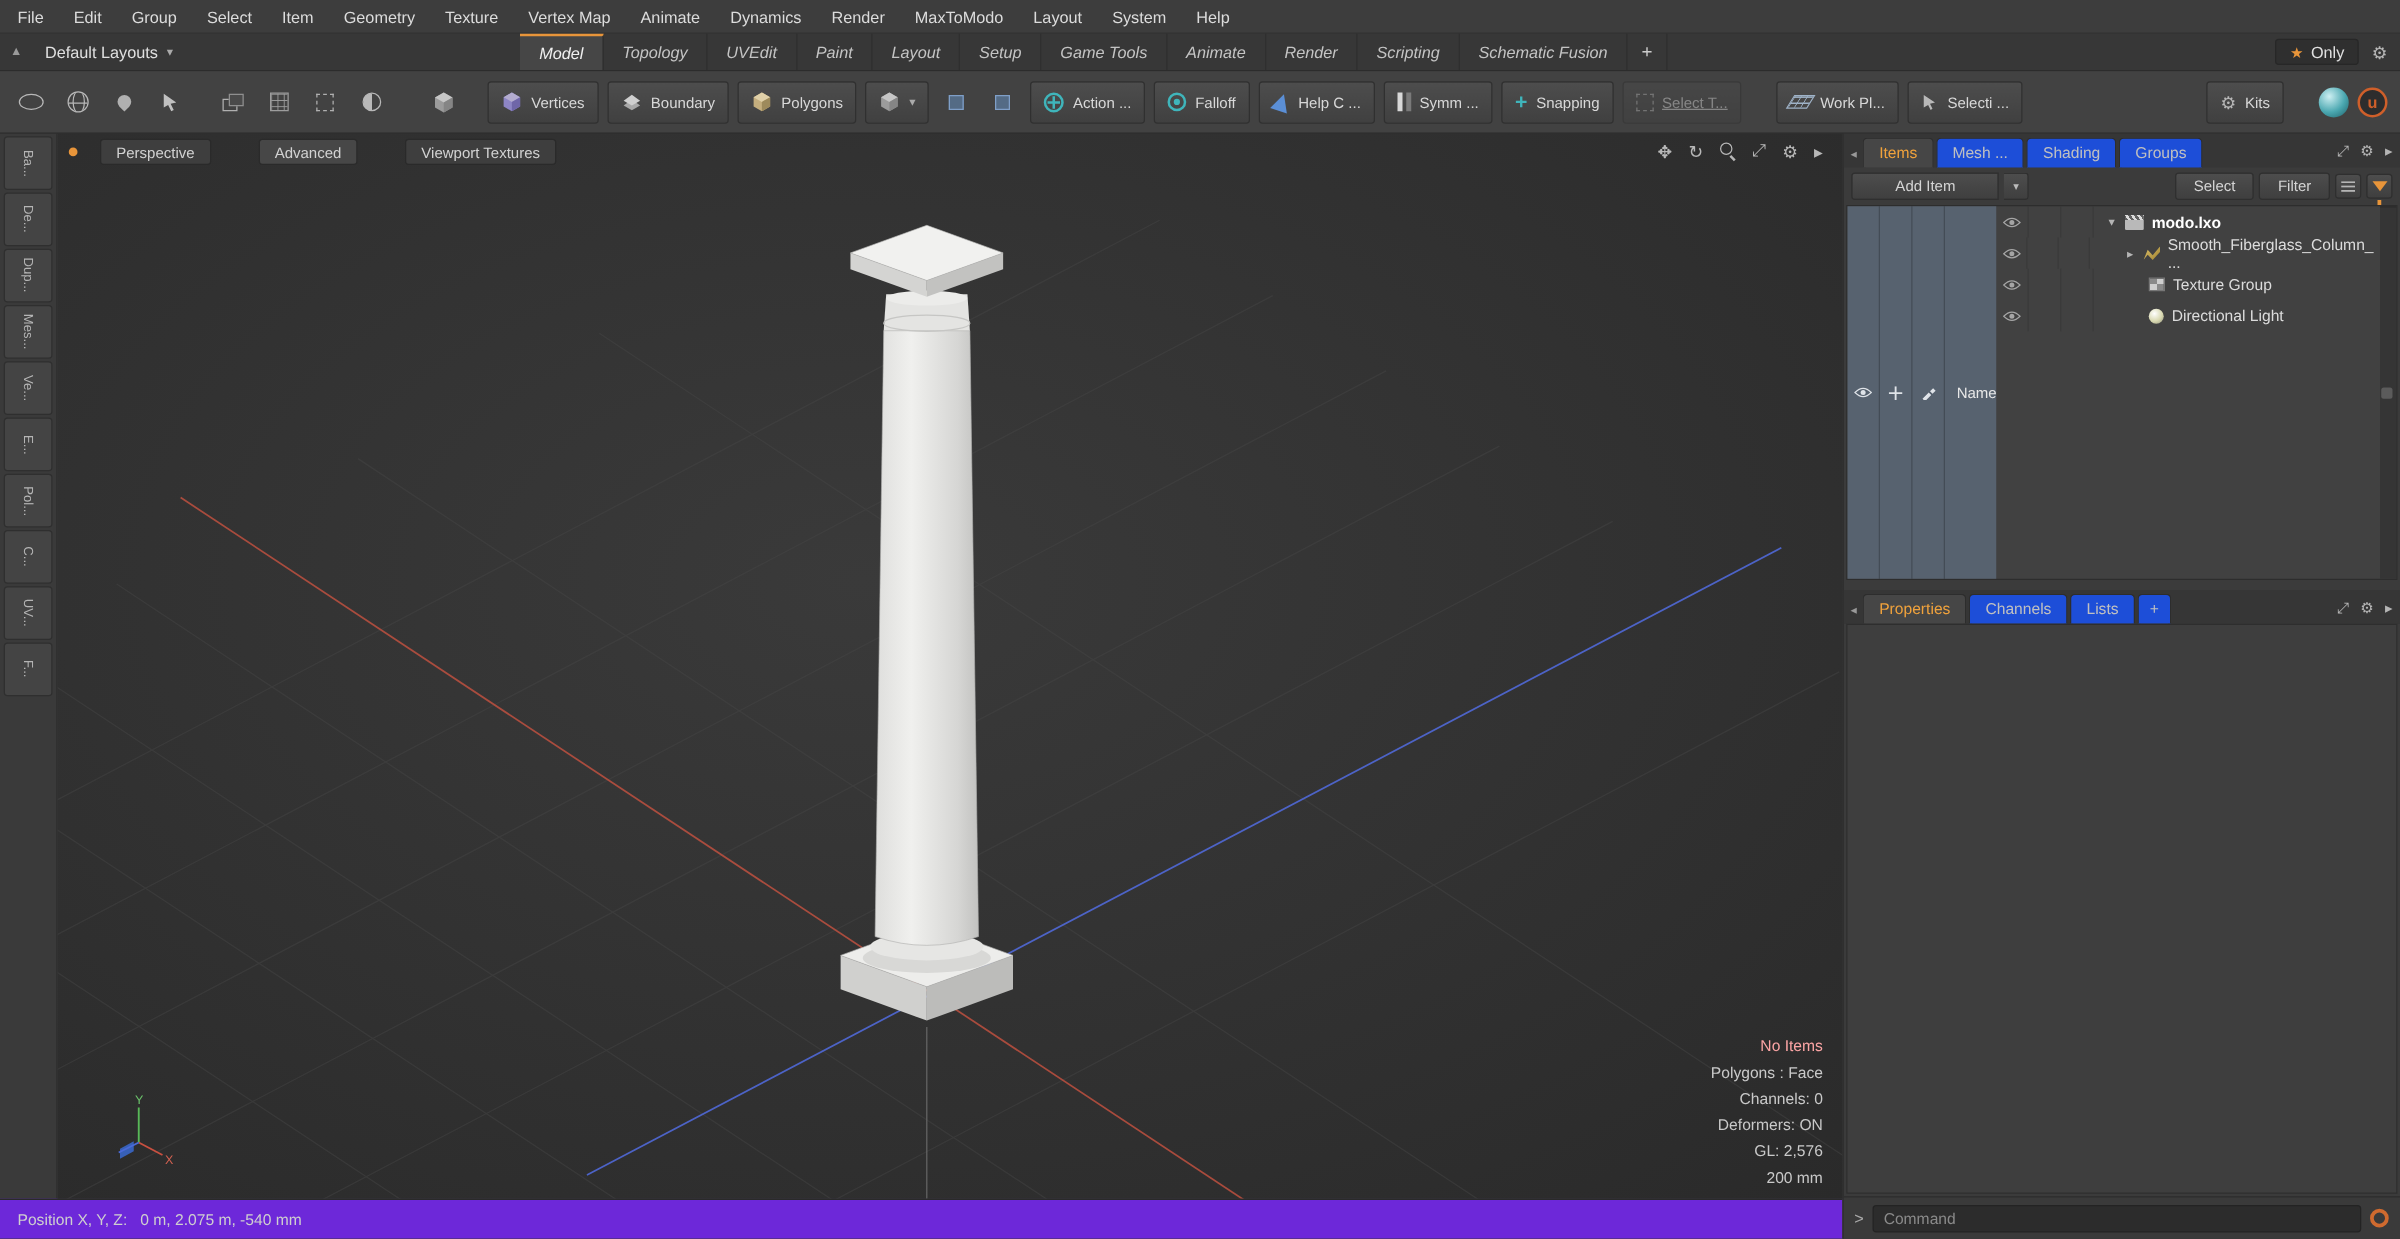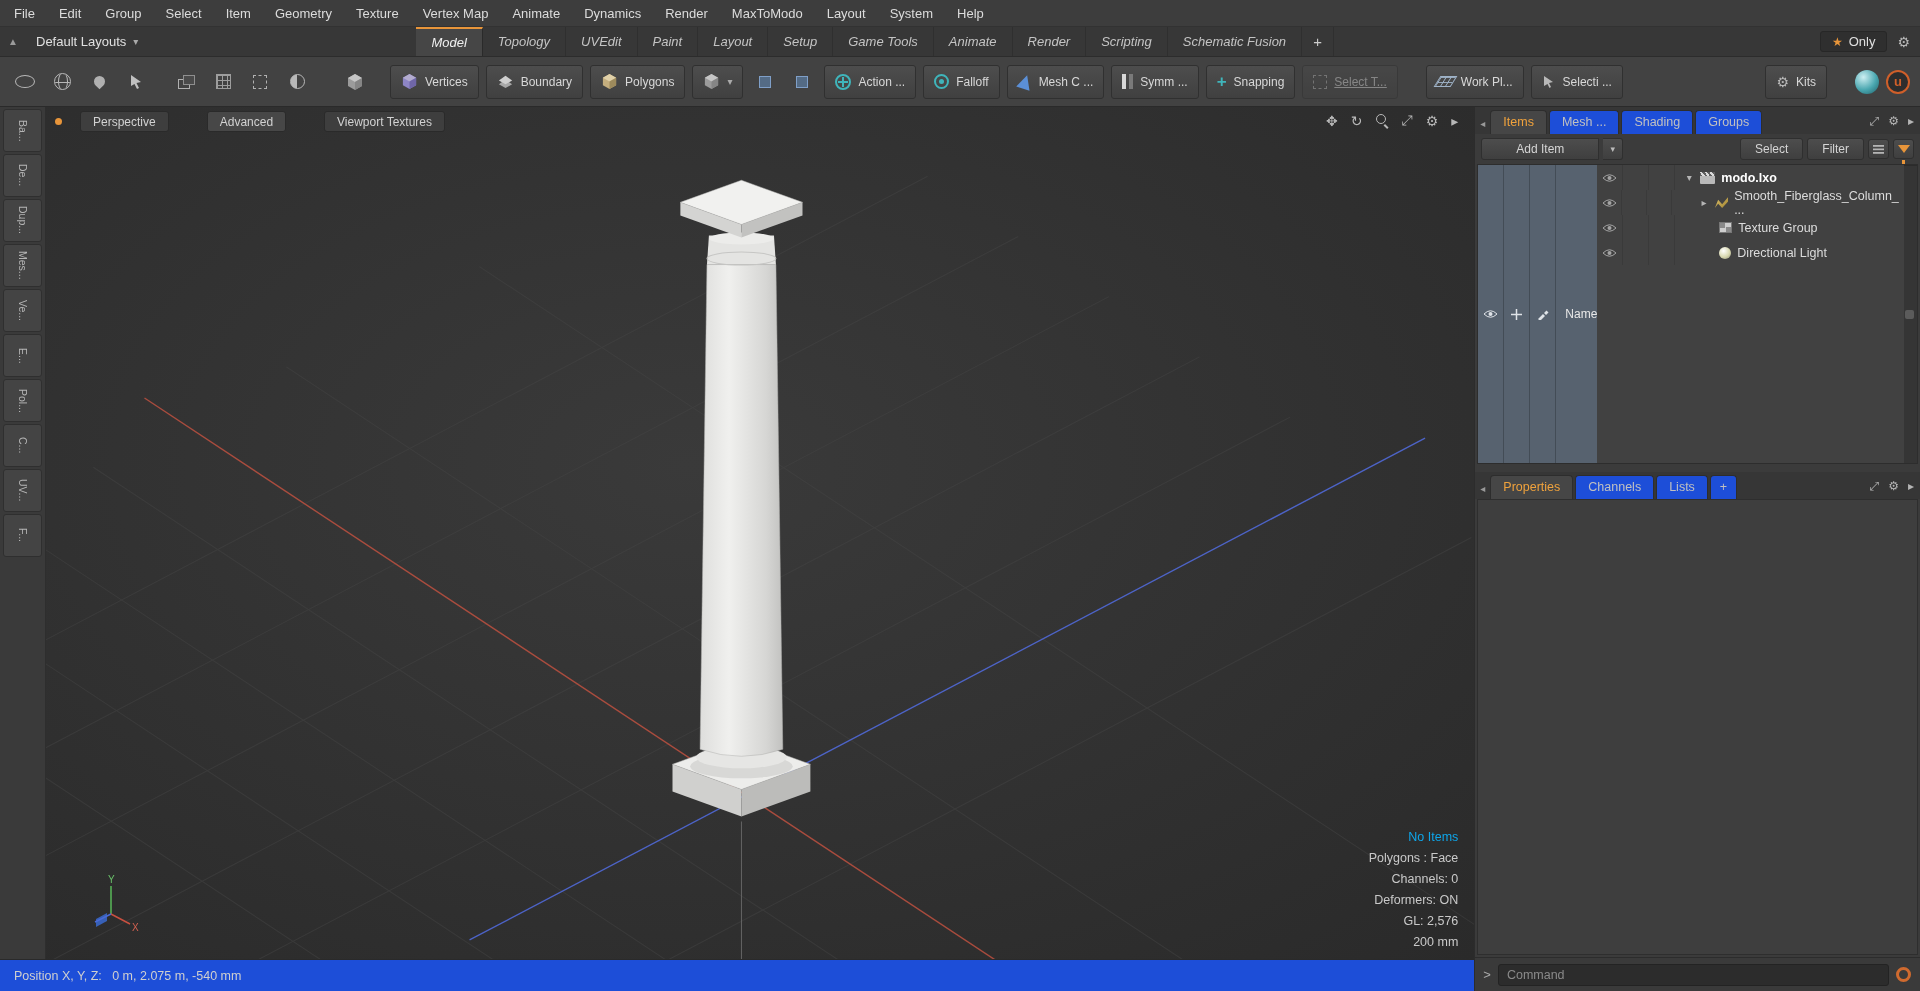--- a/index.html
+++ b/index.html
@@ -93,25 +93,25 @@
   .vp-btn{height:21px;padding:0 12px;background:#3e3e3e;border:1px solid #2a2a2a;border-radius:3px;
     font-size:12px;color:#d2d2d2;display:flex;align-items:center;white-space:nowrap;}
   .vp-btn.lighter{background:#474747;}
   .vp-topright{position:absolute;top:5px;right:16px;display:flex;gap:13px;align-items:center;
     color:#b8b8b8;font-size:14px;}
   .zoom-ico{width:13px;height:13px;position:relative;display:inline-block;}
   .zoom-ico::before{content:"";position:absolute;left:0;top:0;width:8px;height:8px;border:1.5px solid #b8b8b8;border-radius:50%;}
   .zoom-ico::after{content:"";position:absolute;left:9.5px;top:9.5px;width:5px;height:1.5px;background:#b8b8b8;
     transform:rotate(45deg);transform-origin:0 0;}
   .vp-stats{position:absolute;right:16px;bottom:6px;text-align:right;font-size:12.5px;line-height:21px;color:#c9c9c9;}
-  .vp-stats .no-items{color:#0ea5e9;}
+  .vp-stats .no-items{color:#fca5a5;}
   .gizmo{position:absolute;left:34px;bottom:24px;width:62px;height:62px;}
 
   
-  .statusbar{flex:0 0 32px;background:#1d4ed8;border-top:1px solid #2a2a2a;display:flex;align-items:center;
+  .statusbar{flex:0 0 32px;background:#6d28d9;border-top:1px solid #2a2a2a;display:flex;align-items:center;
     padding:0 14px;font-size:12.5px;color:#cfcfcf;white-space:pre;}
 
   
   .rightpanel{flex:0 0 424px;background:#3b3b3b;border-left:1px solid #2c2c2c;display:flex;flex-direction:column;}
   .rp-tabs{flex:0 0 27px;display:flex;align-items:flex-end;gap:2px;padding:0 4px;background:#363636;font-size:12.5px;}
   .rp-chev{color:#999;font-size:10px;padding:0 3px 5px 1px;}
   .rp-tab{padding:4px 12px 5px;background:#1d4ed8;border:1px solid #2d2d2d;border-bottom:none;
     border-radius:4px 4px 0 0;color:#c0c0c0;white-space:nowrap;}
   .rp-tab.active{background:#464646;color:#f0a23c;}
   .rp-tab.newtab{padding:4px 9px 5px;}
@@ -295,21 +295,21 @@
     <div class="tb-btn">
       <span class="ico-action"></span>
       <span>Action ...</span>
     </div>
     <div class="tb-btn">
       <span class="ico-circle-teal"></span>
       <span>Falloff</span>
     </div>
     <div class="tb-btn">
       <span class="ico-meshc"></span>
-      <span>Mesh C ...</span>
+      <span>Help C ...</span>
     </div>
     <div class="tb-btn">
       <span class="ico-bars">
           <i></i>
           <i></i>
         </span>
       <span>Symm ...</span>
     </div>
     <div class="tb-btn">
       <span class="ico-plus-teal">+</span>

